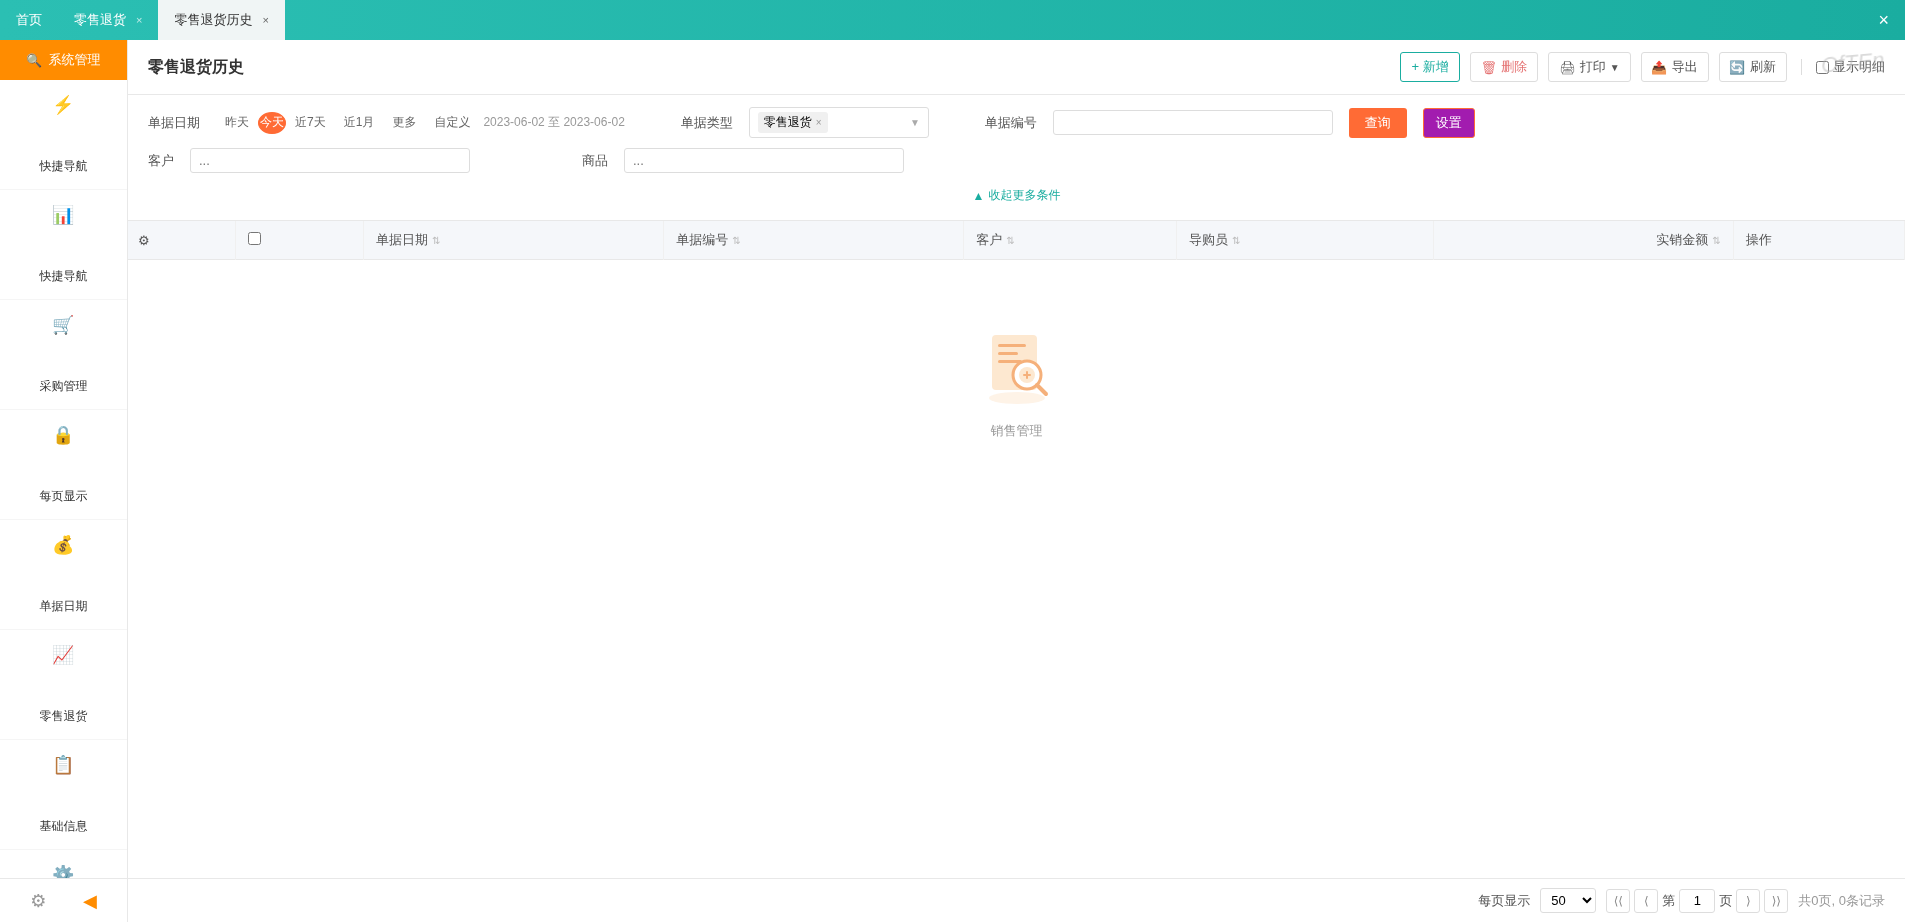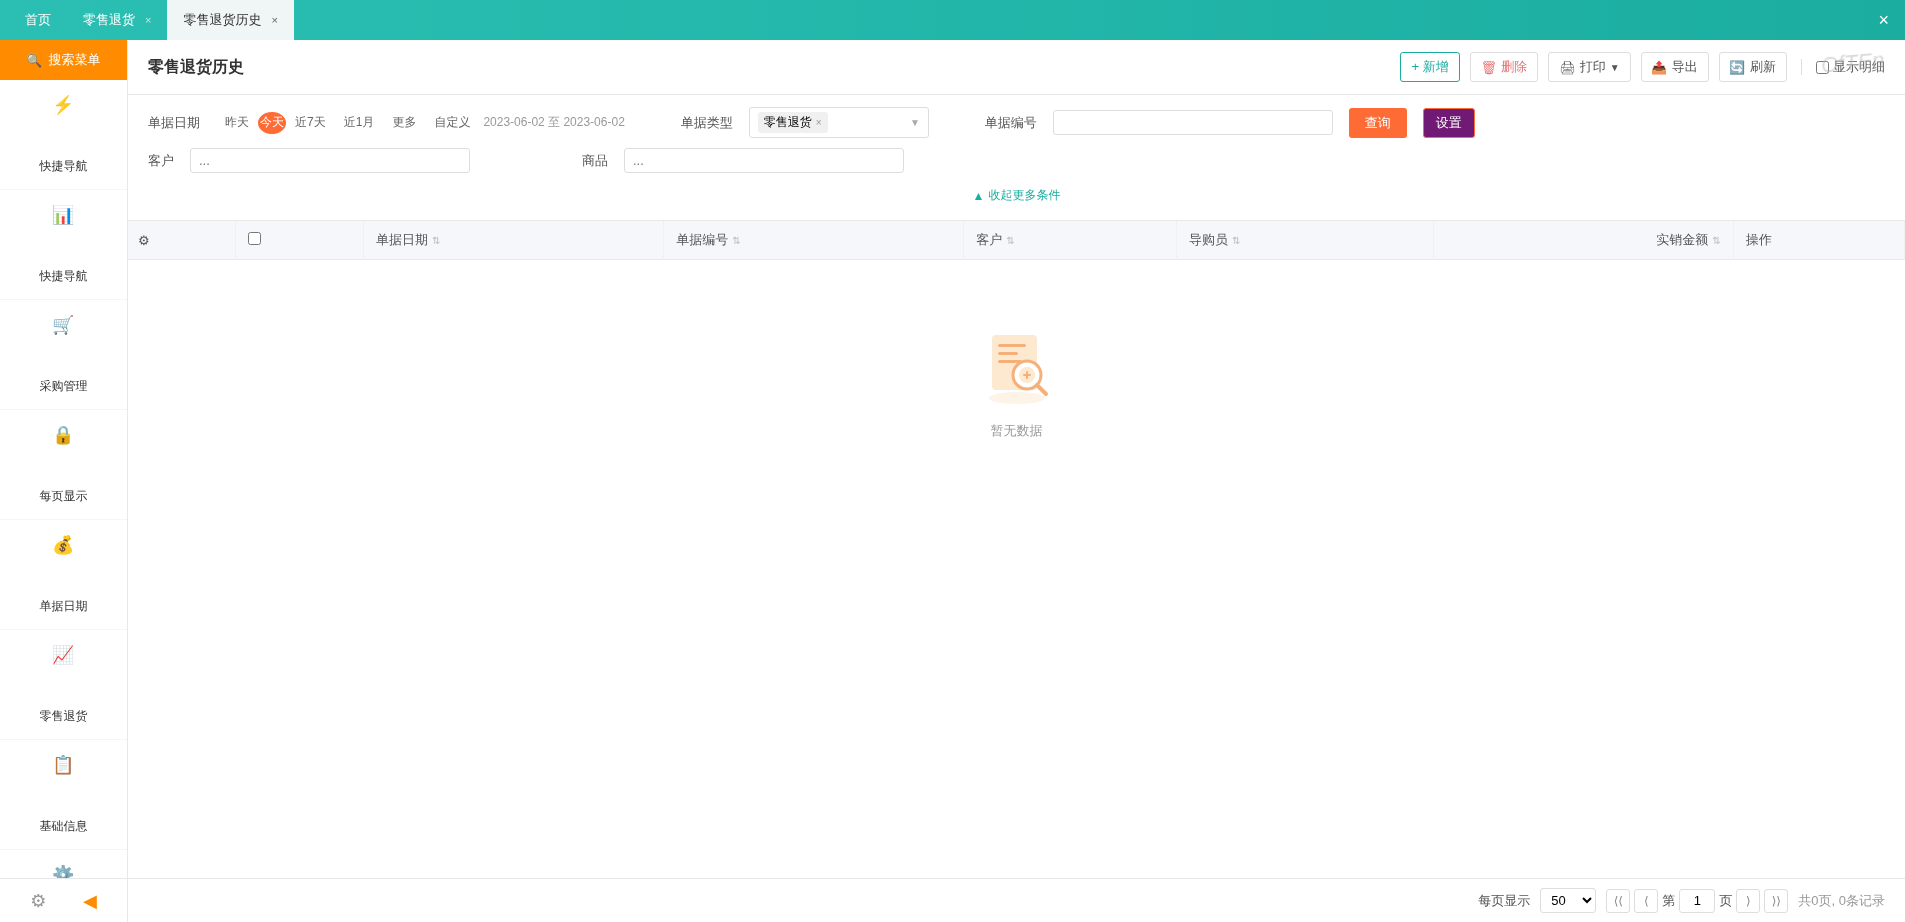--- a/index.html
+++ b/index.html
@@ -11,21 +11,20 @@
       background: linear-gradient(90deg, #2bbfb3 0%, #1aada0 100%);
       display: flex;
       align-items: center;
       flex-shrink: 0;
     }
     .top-bar-tabs {
       display: flex;
       align-items: stretch;
       height: 100%;
       flex: 1;
-      margin-left: 9px;
     }
     .tab-item {
       display: flex;
       align-items: center;
       padding: 0 16px;
       font-size: 13px;
       color: #fff;
       cursor: pointer;
       gap: 6px;
       position: relative;
@@ -292,21 +291,21 @@
   <div class="top-bar-right">
     <span class="close-icon-top">×</span>
   </div>
 </div>
 
 <div class="main-layout">
 
   <div class="sidebar">
     <div class="sidebar-search">
       <span>🔍</span>
-      <span>搜索菜单</span>
+      <span>系统管理</span>
     </div>
     <div class="sidebar-menu">
       <div class="sidebar-item">
         <span style="font-size:18px;">⚡</span>
         <span class="item-label">快捷导航</span>
       </div>
       <div class="sidebar-item">
         <span style="font-size:18px;">📊</span>
         <span class="item-label">快捷导航</span>
       </div>
@@ -393,21 +392,21 @@
             <span class="tag-close">×</span>
           </div>
           <span style="flex:1;"></span>
           <span style="font-size:10px;color:#aaa;">▼</span>
         </div>
 
         <span class="filter-label" style="margin-left:40px;">单据编号</span>
         <input class="filter-input" style="min-width: 280px;">
 
         <button class="btn-query">查询</button>
-        <button class="btn-setting" style="background:#701a75;color:#fff;border-color:#ff6b35;">设置</button>
+        <button class="btn-setting" style="background:#a21caf;color:#fff;border-color:#ff6b35;">设置</button>
       </div>
 
       <div class="filter-row">
 
         <span class="filter-label">客户</span>
         <input class="filter-input" style="min-width: 280px;" placeholder="...">
         <span class="filter-ellipsis"></span>
 
         <span class="filter-label" style="margin-left:80px;">商品</span>
         <input class="filter-input" style="min-width: 280px;" placeholder="...">
@@ -475,21 +474,21 @@
               <rect x="26" y="24" width="28" height="3" rx="1.5" fill="#f5b07a"></rect>
               <rect x="26" y="32" width="20" height="3" rx="1.5" fill="#f5b07a"></rect>
               <rect x="26" y="40" width="24" height="3" rx="1.5" fill="#f5b07a"></rect>
               <circle cx="55" cy="55" r="14" fill="#fff" stroke="#f5b07a" stroke-width="3"></circle>
               <line x1="65" y1="65" x2="74" y2="74" stroke="#f5b07a" stroke-width="4" stroke-linecap="round"></line>
               <circle cx="55" cy="55" r="8" fill="#fde8d0"></circle>
               <line x1="52" y1="55" x2="58" y2="55" stroke="#f5b07a" stroke-width="2" stroke-linecap="round"></line>
               <line x1="55" y1="52" x2="55" y2="58" stroke="#f5b07a" stroke-width="2" stroke-linecap="round"></line>
             </svg>
           </div>
-          <span class="empty-text">暂无数据</span>
+          <span class="empty-text">销售管理</span>
         </div>
       </div>
 
       <div class="pagination-bar">
         <span class="filter-label">每页显示</span>
         <div class="page-size-select">
           <select class="select-box">
             <option>10</option>
             <option>20</option>
             <option selected="">50</option>

